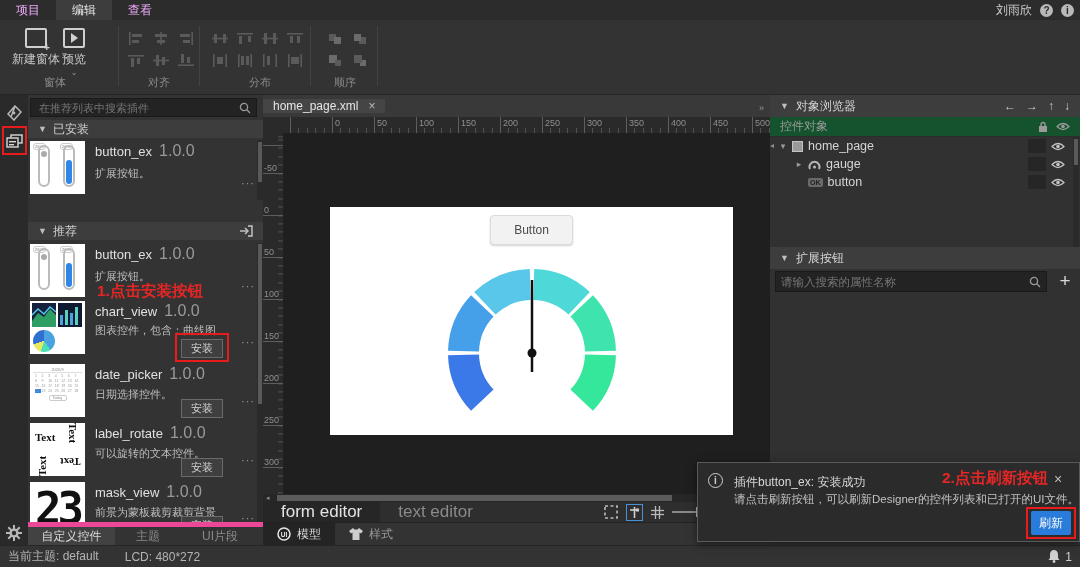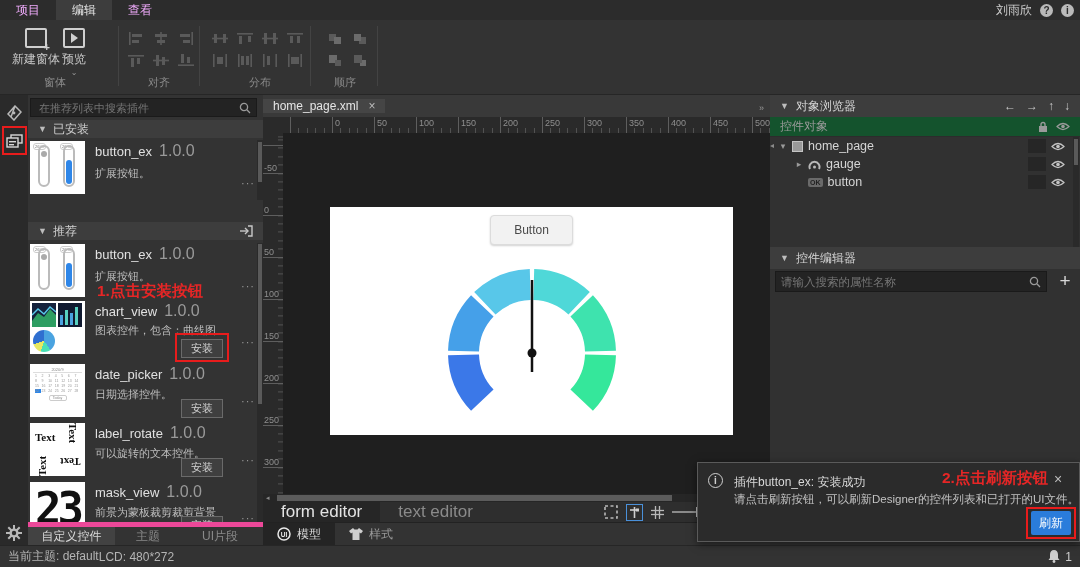--- a/index.html
+++ b/index.html
@@ -121,21 +121,21 @@
   .ok-badge { font-size:7px; font-weight:bold; background:#6a6a6a; color:#222; border-radius:2px; padding:0 2px; line-height:9px; }
   .page-sq { width:11px; height:11px; background:#9a9a9a; border:1px solid #c4c4c4; }
   .rp-scroll { position:absolute; right:1px; top:42px; width:6px; height:110px; background:#2a2a2a; }
   .rp-scroll .thumb-bar { position:absolute; left:1px; top:2px; width:4px; height:26px; background:#5a5a5a; }
   .prop-search { position:absolute; left:5px; top:176px; width:272px; height:21px; background:#232323; border:1px solid #1a1a1a; display:flex; align-items:center; }
   .prop-search input { flex:1; background:transparent; border:none; outline:none; color:#bbb; font-size:11.5px; padding:0 5px; font-family:inherit; }
   .plus-btn { position:absolute; left:284px; top:174px; width:22px; height:24px; color:#d8d8d8; font-size:19px; display:flex; align-items:center; justify-content:center; }
   .collapse-handle { position:absolute; left:0; top:46px; color:#8a8a8a; font-size:8px; }
 
   
-  .statusbar { left:0; top:545px; width:1080px; height:22px; background:#333; border-top:1px solid #262626; display:flex; align-items:center; padding:0 8px; color:#b5b5b5; font-size:12px; }
+  .statusbar { left:0; top:545px; width:1080px; height:22px; background:#333; border-top:1px solid #262626; display:flex; align-items:center; padding:0 8px; color:#b5b5b5; font-size:12px; gap:26px; }
   .statusbar .right { margin-left:auto; display:flex; align-items:center; gap:5px; color:#cfcfcf; }
 
   
   .notification { left:697px; top:462px; width:383px; height:80px; background:#2b2b2b; border:1px solid #5a5a5a; box-shadow:0 2px 8px rgba(0,0,0,.5); z-index:10; }
   .noti-info { position:absolute; left:10px; top:10px; width:15px; height:15px; border:1.5px solid #cfcfcf; border-radius:50%; color:#cfcfcf; font-size:10px; font-weight:bold; display:flex; align-items:center; justify-content:center; }
   .noti-title { position:absolute; left:36px; top:11px; font-size:12px; color:#d8d8d8; }
   .noti-body { position:absolute; left:36px; top:29px; font-size:11.5px; color:#c2c2c2; white-space:nowrap; }
   .noti-close { position:absolute; left:356px; top:8px; color:#bdbdbd; font-size:14px; }
   .refresh-btn { position:absolute; left:333px; top:48px; width:40px; height:24px; background:#2a7cdb; color:#fff; font-size:12px; border-radius:2px; display:flex; align-items:center; justify-content:center; }
 
@@ -638,21 +638,21 @@
             <circle cx="7" cy="4.5" r="1.8" fill="#c4c4c4"></circle>
           </svg>
         </span>
     </div>
     <div class="rp-scroll">
         <div class="thumb-bar"></div>
       </div>
 
     <div class="rp-hdr" style="top:152px;">
       <span class="tri">▼</span>
-      <span>控件编辑器</span>
+      <span>扩展按钮</span>
     </div>
     <div class="prop-search">
       <input placeholder="请输入搜索的属性名称" style="">
       <svg width="14" height="14" viewBox="0 0 14 14" style="margin-right:4px;">
           <circle cx="6" cy="6" r="3.6" fill="none" stroke="#9a9a9a" stroke-width="1.3"></circle>
           <line x1="8.8" y1="8.8" x2="12" y2="12" stroke="#9a9a9a" stroke-width="1.3"></line>
         </svg>
     </div>
     <div class="plus-btn">+</div>
   </div>

